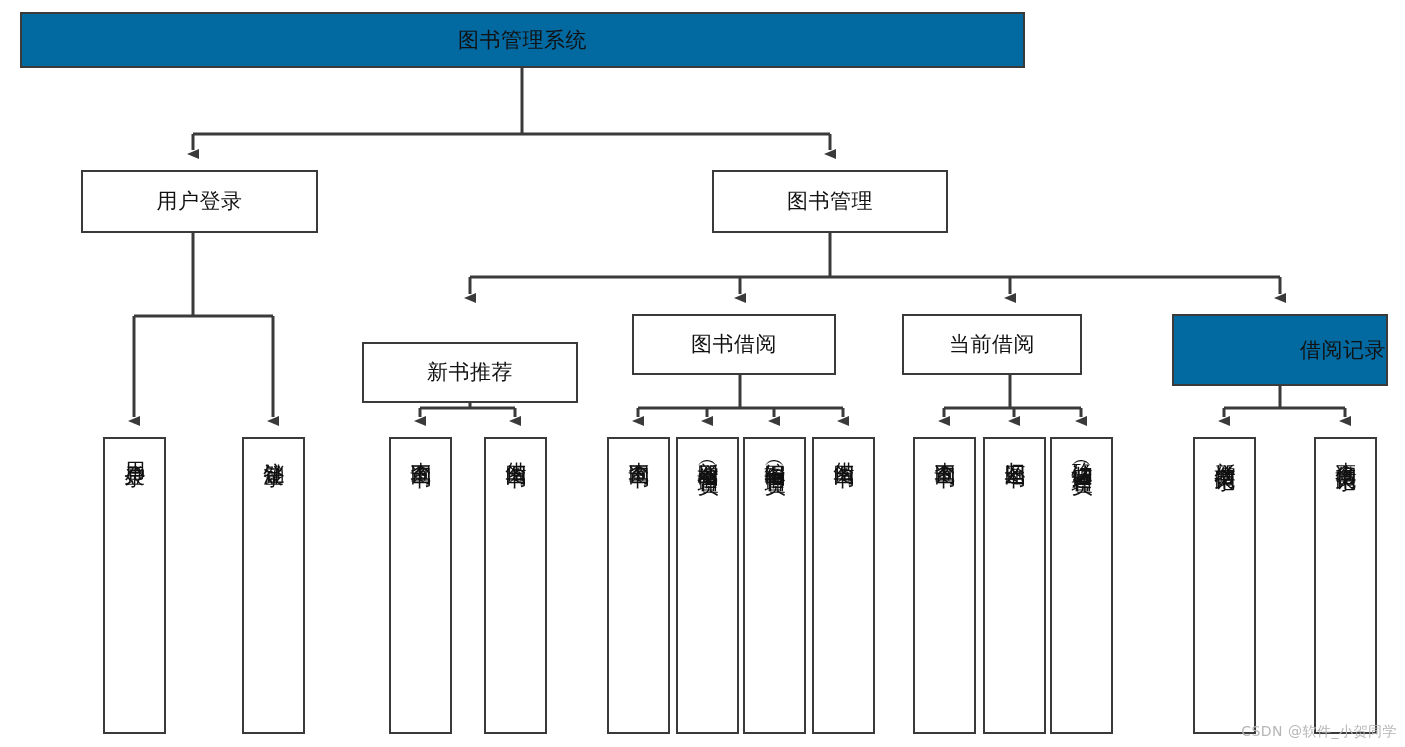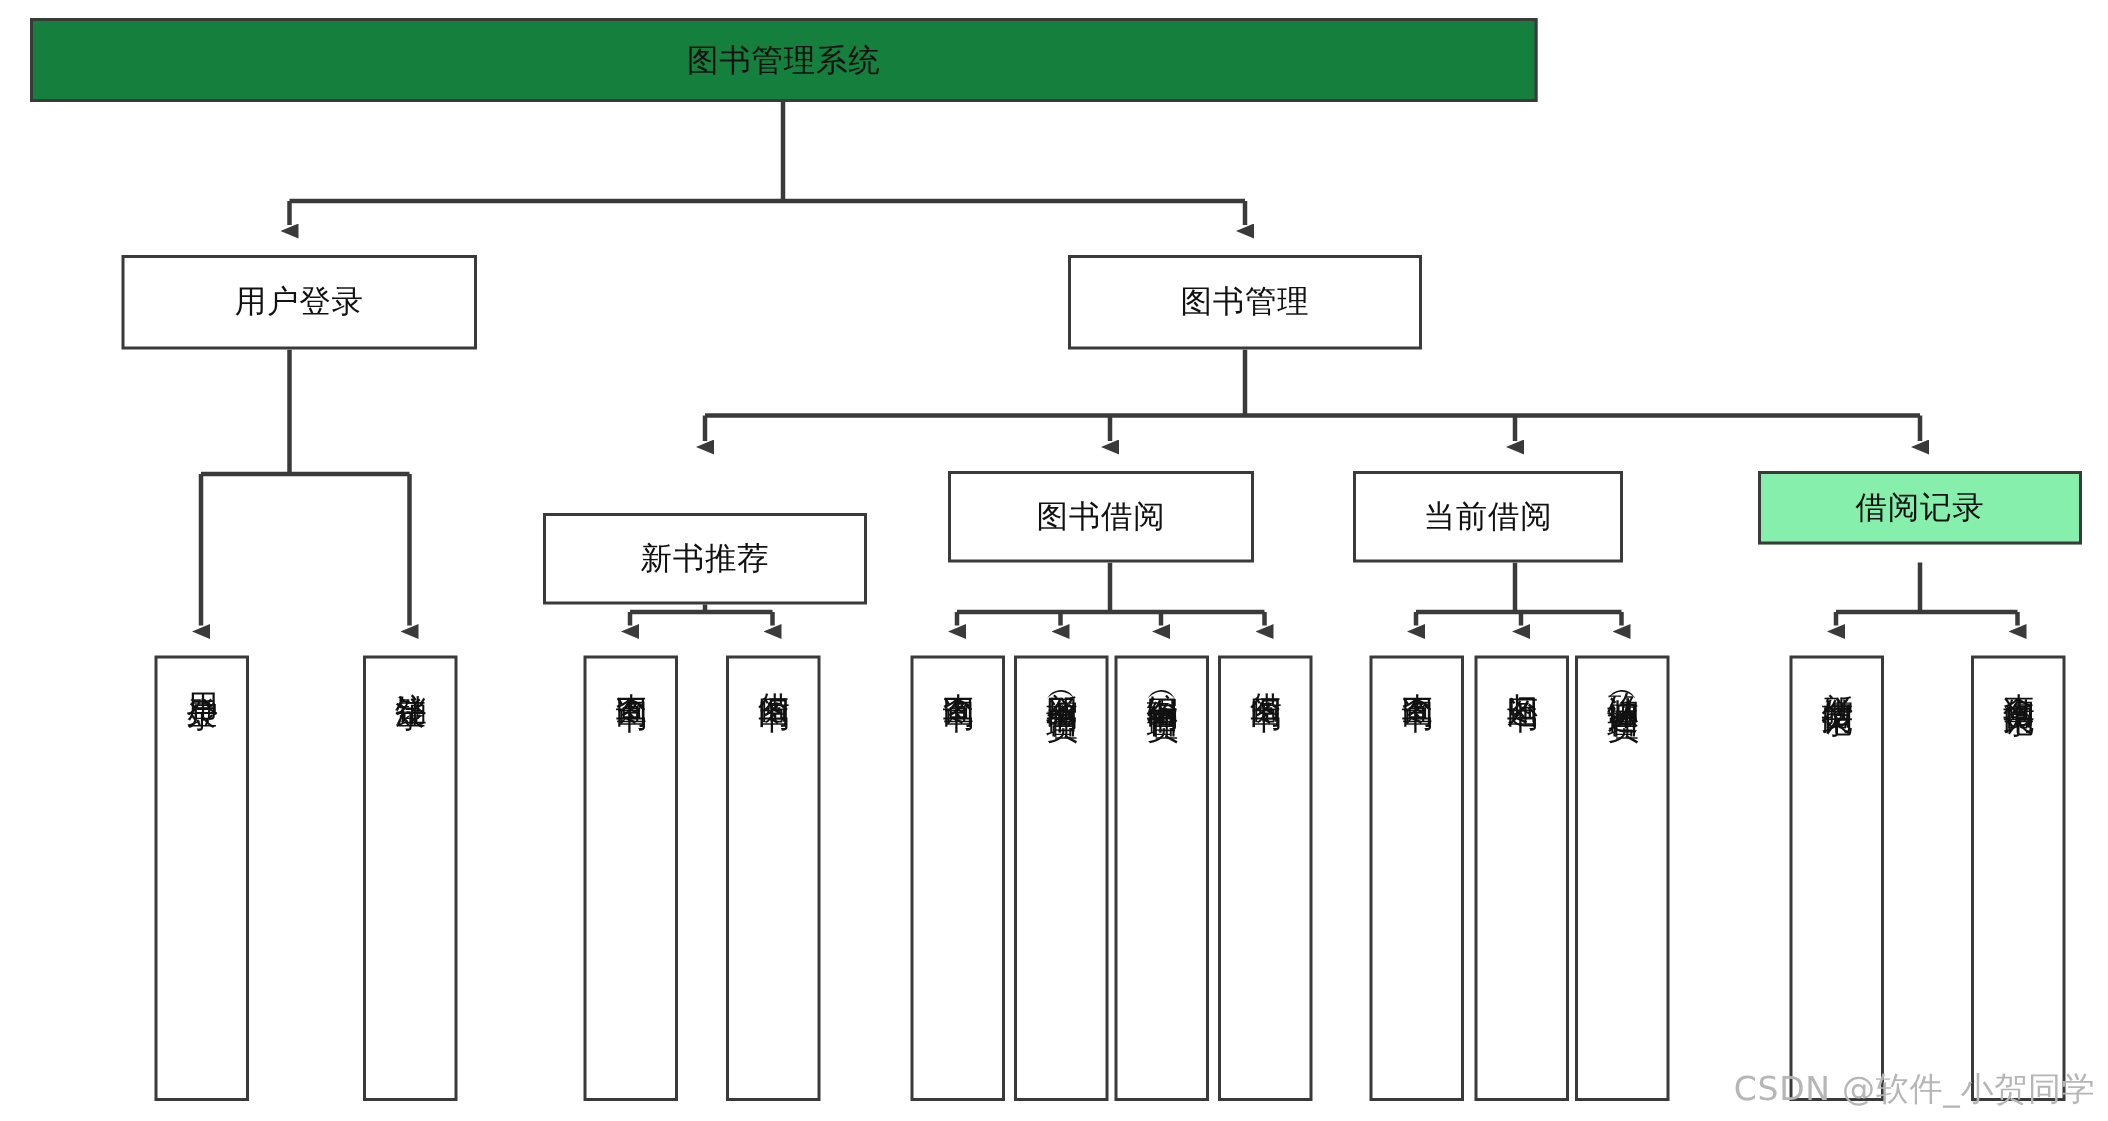--- a/index.html
+++ b/index.html
@@ -53,21 +53,21 @@
     letter-spacing: 2px;
     line-height: 1;
   }
   svg line, svg polyline, svg path {
     shape-rendering: geometricPrecision;
   }
   .watermark {
     position: absolute;
     right: 8px;
     bottom: 6px;
-    font-size: 22px;
+    font-size: 14px;
     color: #b6b6b6;
     z-index: 20;
     white-space: nowrap;
     letter-spacing: 0.5px;
   }
 </style>
 </head>
 <body style="background: rgb(255, 255, 255);">
 
 <svg id="diagram-canvas" viewBox="0 0 1405 747" xmlns="http://www.w3.org/2000/svg">
@@ -115,41 +115,41 @@
     <line x1="1014" y1="408" x2="1014" y2="417" marker-end="url(#arrow)"></line>
     <line x1="1081" y1="408" x2="1081" y2="417" marker-end="url(#arrow)"></line>
 
     <line x1="1280" y1="375" x2="1280" y2="408"></line>
     <line x1="1224" y1="408" x2="1345" y2="408"></line>
     <line x1="1224" y1="408" x2="1224" y2="417" marker-end="url(#arrow)"></line>
     <line x1="1345" y1="408" x2="1345" y2="417" marker-end="url(#arrow)"></line>
   </g>
 </svg>
 
-<div class="node h" id="n-root" style="left: 20px; top: 12px; width: 1005px; height: 56px; border-color: rgb(58, 58, 58); background: #15803d; color: rgb(17, 17, 17);">
+<div class="node h" id="n-root" style="left: 20px; top: 12px; width: 1005px; height: 56px; border-color: rgb(58, 58, 58); background: #0369a1; color: rgb(17, 17, 17);">
   <span class="label">图书管理系统</span>
 </div>
 
 <div class="node h" id="n-l2-0" style="left: 81px; top: 170px; width: 237px; height: 63px; border-color: rgb(58, 58, 58); background: rgb(255, 255, 255); color: rgb(17, 17, 17);">
   <span class="label">用户登录</span>
 </div>
 <div class="node h" id="n-l2-1" style="left: 712px; top: 170px; width: 236px; height: 63px; border-color: rgb(58, 58, 58); background: rgb(255, 255, 255); color: rgb(17, 17, 17);">
   <span class="label">图书管理</span>
 </div>
 
 <div class="node h" id="n-l3-0" style="left: 362px; top: 314px; width: 216px; height: 61px; border-color: rgb(58, 58, 58); background: rgb(255, 255, 255); color: rgb(17, 17, 17); margin-top: 28px;">
   <span class="label">新书推荐</span>
 </div>
 <div class="node h" id="n-l3-1" style="left: 632px; top: 314px; width: 204px; height: 61px; border-color: rgb(58, 58, 58); background: rgb(255, 255, 255); color: rgb(17, 17, 17);">
   <span class="label">图书借阅</span>
 </div>
 <div class="node h" id="n-l3-2" style="left: 902px; top: 314px; width: 180px; height: 61px; border-color: rgb(58, 58, 58); background: rgb(255, 255, 255); color: rgb(17, 17, 17);">
   <span class="label">当前借阅</span>
 </div>
-<div class="node h" id="n-l3-3" style="left: 1172px; top: 314px; width: 216px; height: 49px; border-color: rgb(58, 58, 58); background: #86efac; color: rgb(17, 17, 17);">
+<div class="node h" id="n-l3-3" style="left: 1172px; top: 314px; width: 216px; height: 72px; border-color: rgb(58, 58, 58); background: #0369a1; color: rgb(17, 17, 17); justify-content: flex-end;">
   <span class="label">借阅记录</span>
 </div>
 
 <div class="node v" id="n-leaf-0" style="left: 103px; top: 437px; width: 63px; height: 297px; border-color: rgb(58, 58, 58); background: rgb(255, 255, 255); color: rgb(17, 17, 17);">
   <span class="label">用户登录</span>
 </div>
 <div class="node v" id="n-leaf-1" style="left: 242px; top: 437px; width: 63px; height: 297px; border-color: rgb(58, 58, 58); background: rgb(255, 255, 255); color: rgb(17, 17, 17);">
   <span class="label">注销登录</span>
 </div>
 <div class="node v" id="n-leaf-2" style="left: 389px; top: 437px; width: 63px; height: 297px; border-color: rgb(58, 58, 58); background: rgb(255, 255, 255); color: rgb(17, 17, 17);">

